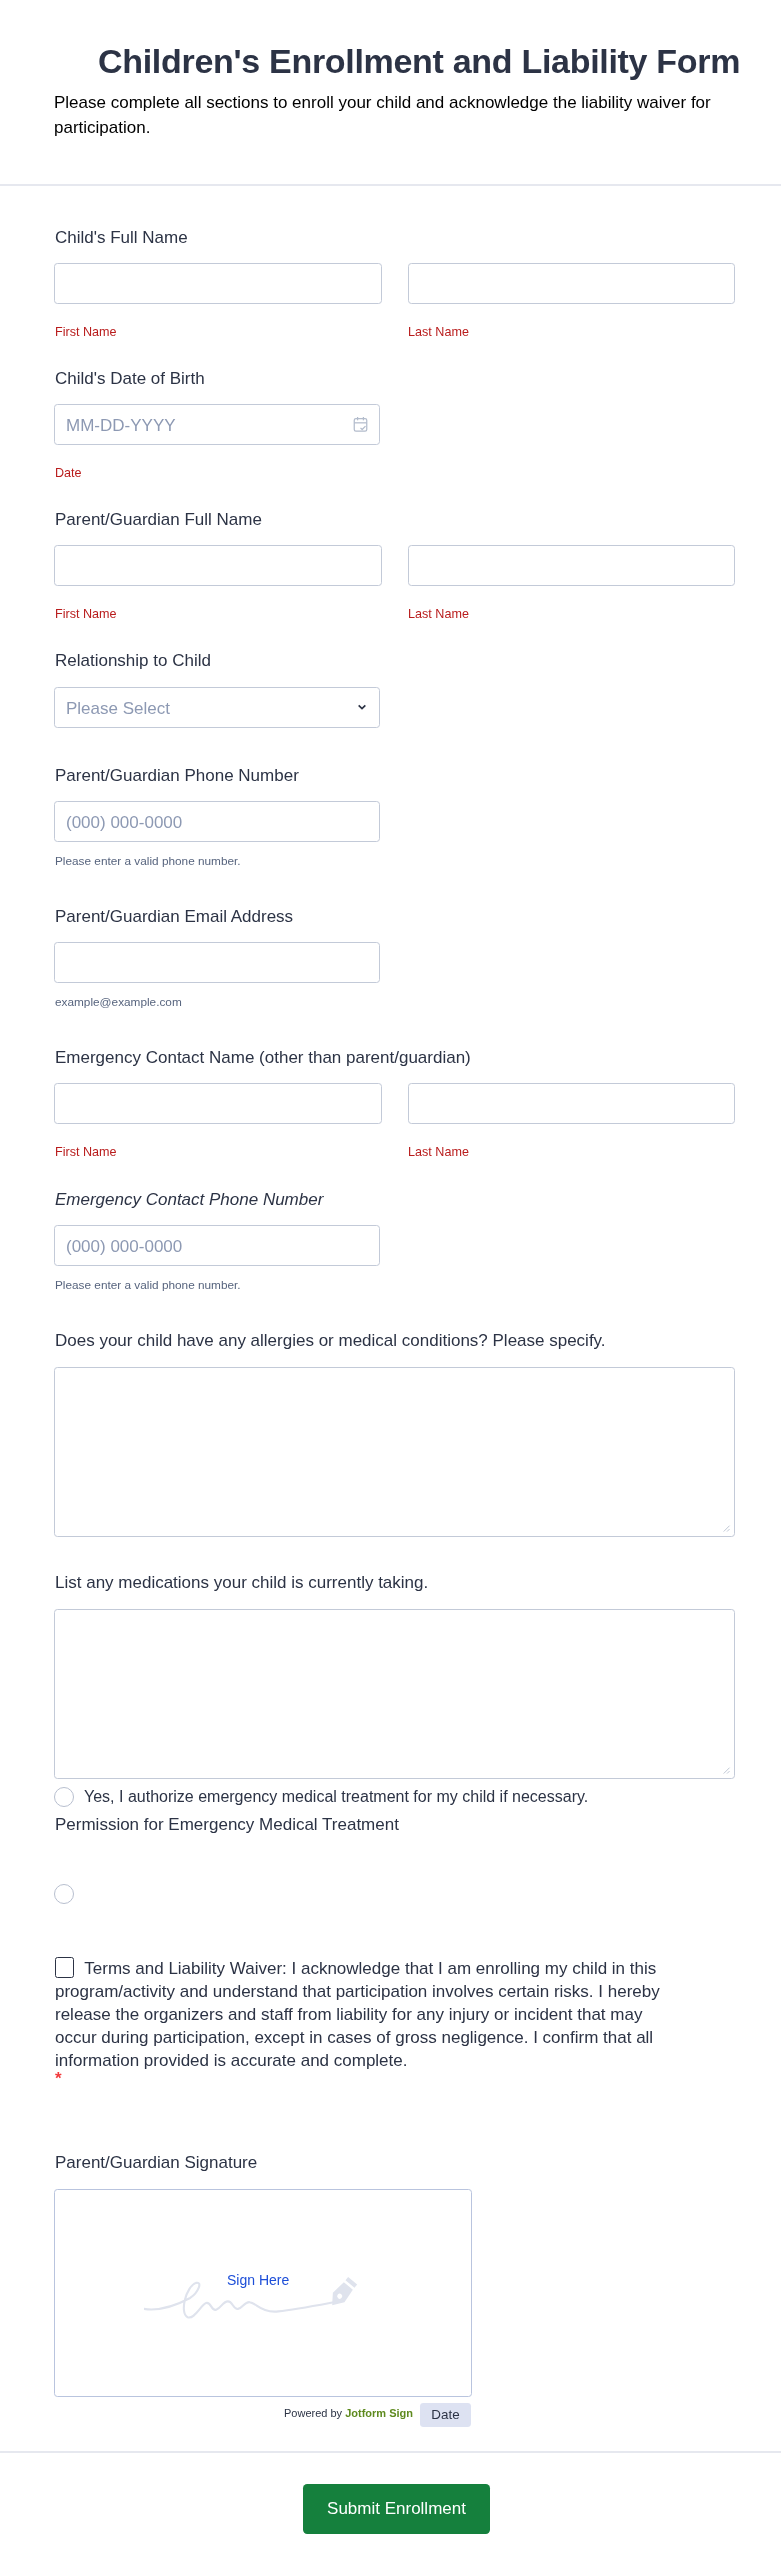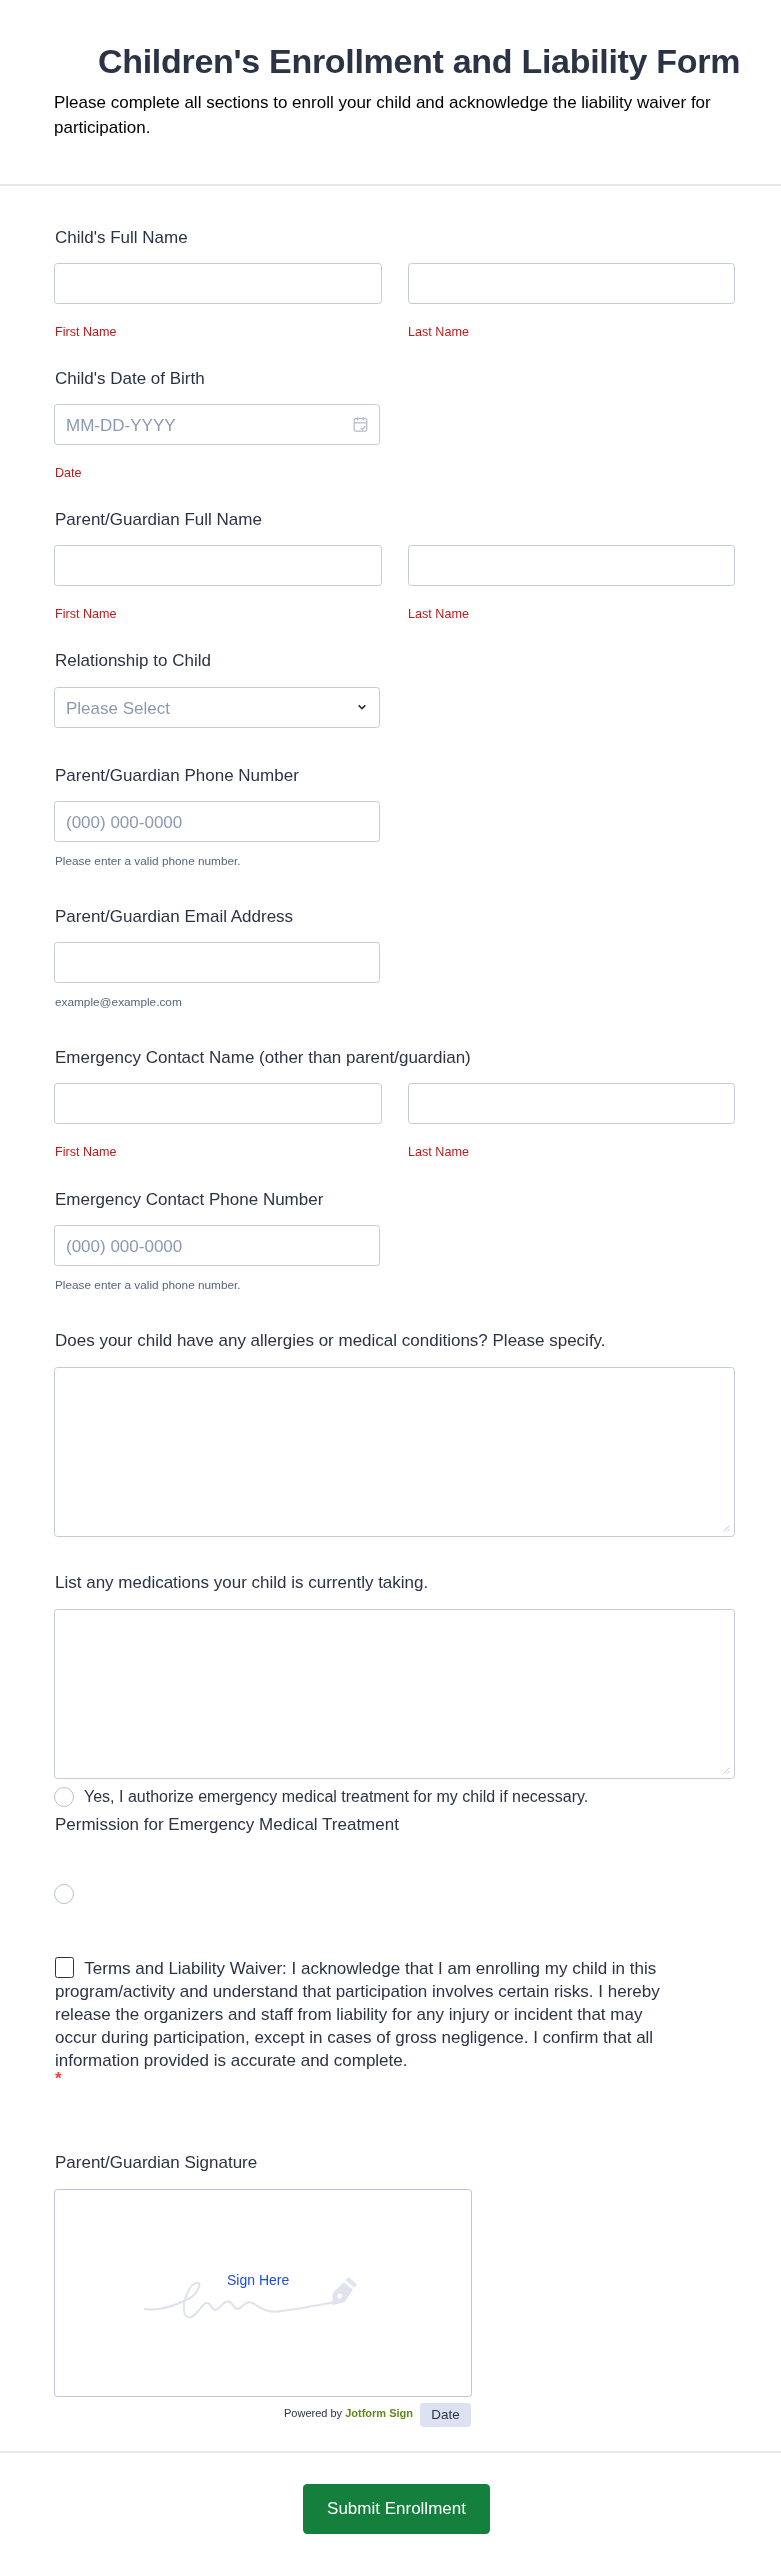--- a/index.html
+++ b/index.html
@@ -83,21 +83,21 @@
 <div class="abs label" style="top:907px;">Parent/Guardian Email Address</div>
 <div class="abs input" style="left:54px; top:942px; width:326px;"></div>
 <div class="abs helper" style="left:55px; top:995px;">example@example.com</div>
 
 <div class="abs label" style="top:1048px;">Emergency Contact Name (other than parent/guardian)</div>
 <div class="abs input" style="left:54px; top:1083px; width:328px;"></div>
 <div class="abs input" style="left:408px; top:1083px; width:327px;"></div>
 <div class="abs sub" style="left:55px; top:1136px;">First Name</div>
 <div class="abs sub" style="left:408px; top:1136px;">Last Name</div>
 
-<div class="abs label" style="top:1190px;">Emergency Contact Phone Number</div>
+<div class="abs label" style="top:1190px;font-style:italic;">Emergency Contact Phone Number</div>
 <div class="abs input" style="left:54px; top:1225px; width:326px;">
   <span class="ph">(000) 000-0000</span>
 </div>
 <div class="abs helper" style="left:55px; top:1278px;">Please enter a valid phone number.</div>
 
 <div class="abs label" style="top:1331px;">Does your child have any allergies or medical conditions? Please specify.</div>
 <div class="abs textarea" style="top:1367px;">
   <svg class="resize" viewBox="0 0 10 10">
     <line x1="9" y1="2" x2="2" y2="9" stroke="#b3bccc" stroke-width="1"></line>
     <line x1="9" y1="6" x2="6" y2="9" stroke="#b3bccc" stroke-width="1"></line>

